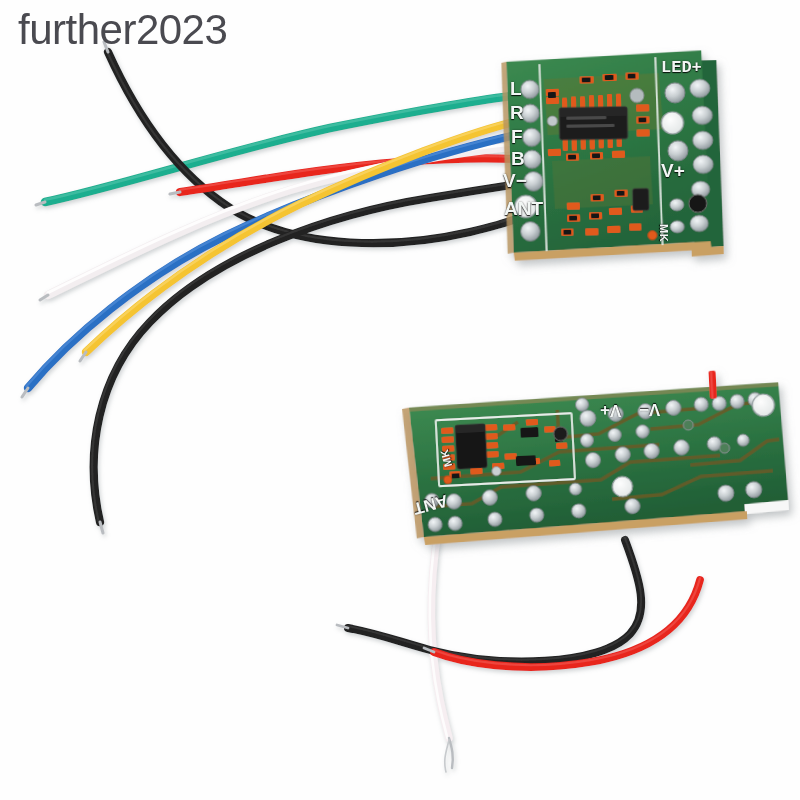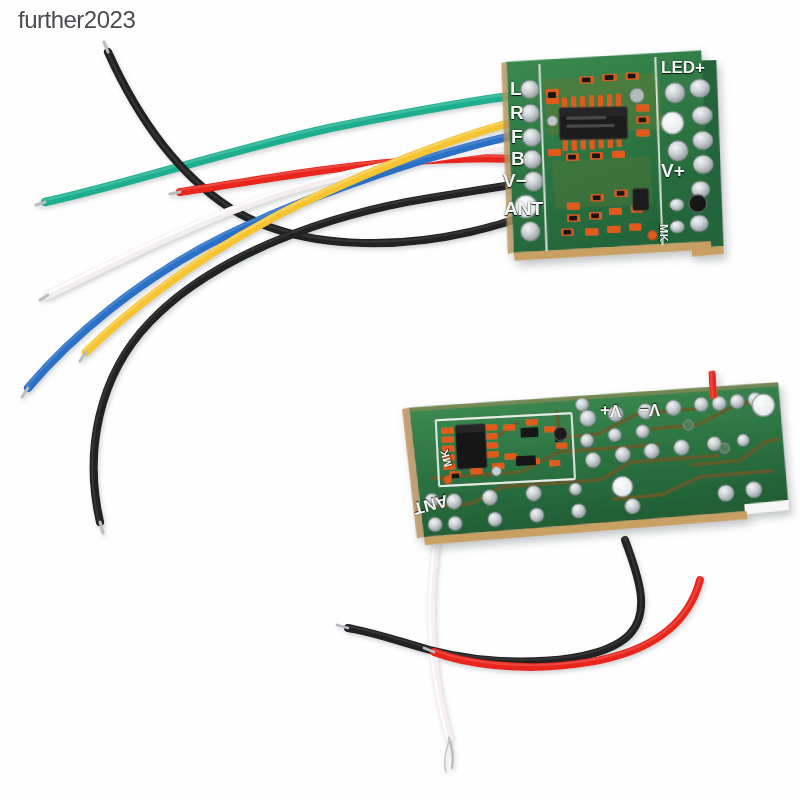--- a/index.html
+++ b/index.html
@@ -2,21 +2,21 @@
 <html><head>
 <meta charset="utf-8">
 <title>RC PCB Receiver Boards Product Photo</title>
 <style>
   html,body{margin:0;padding:0;background:#ffffff;}
   body{width:800px;height:800px;overflow:hidden;position:relative;
        font-family:"Liberation Sans","DejaVu Sans",sans-serif;}
   #stage{position:absolute;left:0;top:0;width:800px;height:800px;background:#fefefe;overflow:hidden;}
 
   
-  #watermark{position:absolute;left:18px;top:6px;font-size:24px;letter-spacing:-0.5px;
+  #watermark{position:absolute;left:18px;top:6px;font-size:42px;letter-spacing:-0.5px;
     color:#4a4a50;font-weight:400;font-family:"Liberation Sans","DejaVu Sans",sans-serif;
     user-select:none;}
 
   
   .layer{position:absolute;left:0;top:0;width:800px;height:800px;}
 
   
   .blabel{position:absolute;color:#f2f6f4;font-weight:700;
      font-family:"Liberation Sans","DejaVu Sans",sans-serif;
      text-shadow:0 1px 1px rgba(0,0,0,.85),0 0 2px rgba(0,0,0,.5);
@@ -260,21 +260,21 @@
     </g>
   </svg>
 
   <div class="blabel lb-lg" style="left:510px;top:78px;">L</div>
   <div class="blabel lb-lg" style="left:510px;top:102px;">R</div>
   <div class="blabel lb-lg" style="left:511px;top:126px;">F</div>
   <div class="blabel lb-lg" style="left:511px;top:148px;">B</div>
   <div class="blabel lb-lg" style="left:503px;top:170px;">V−</div>
   <div class="blabel lb-lg" style="left:504px;top:198px;">ANT</div>
 
-  <div class="blabel lb-md" style="left:661px;top:58px;">LED+</div>
+  <div class="blabel lb-md" style="left:661px;top:58px;font-family:Liberation Mono, monospace;">LED+</div>
   <div class="blabel lb-lg" style="left:661px;top:160px;">V+</div>
   <div class="blabel lb-sm rotm90" style="left:670px;top:224px;">MK</div>
 
   <svg class="layer" viewBox="0 0 800 800">
     <g transform="rotate(-3 595 460)" filter="url(#boardshadow)">
 
       <path d="M412,398 L782,392 L786,518 L420,528 Z" fill="url(#pcbGrad2)"></path>
 
       <path d="M742,512 L786,510 L786,520 L742,522 Z" fill="#f7f7f7"></path>
 

